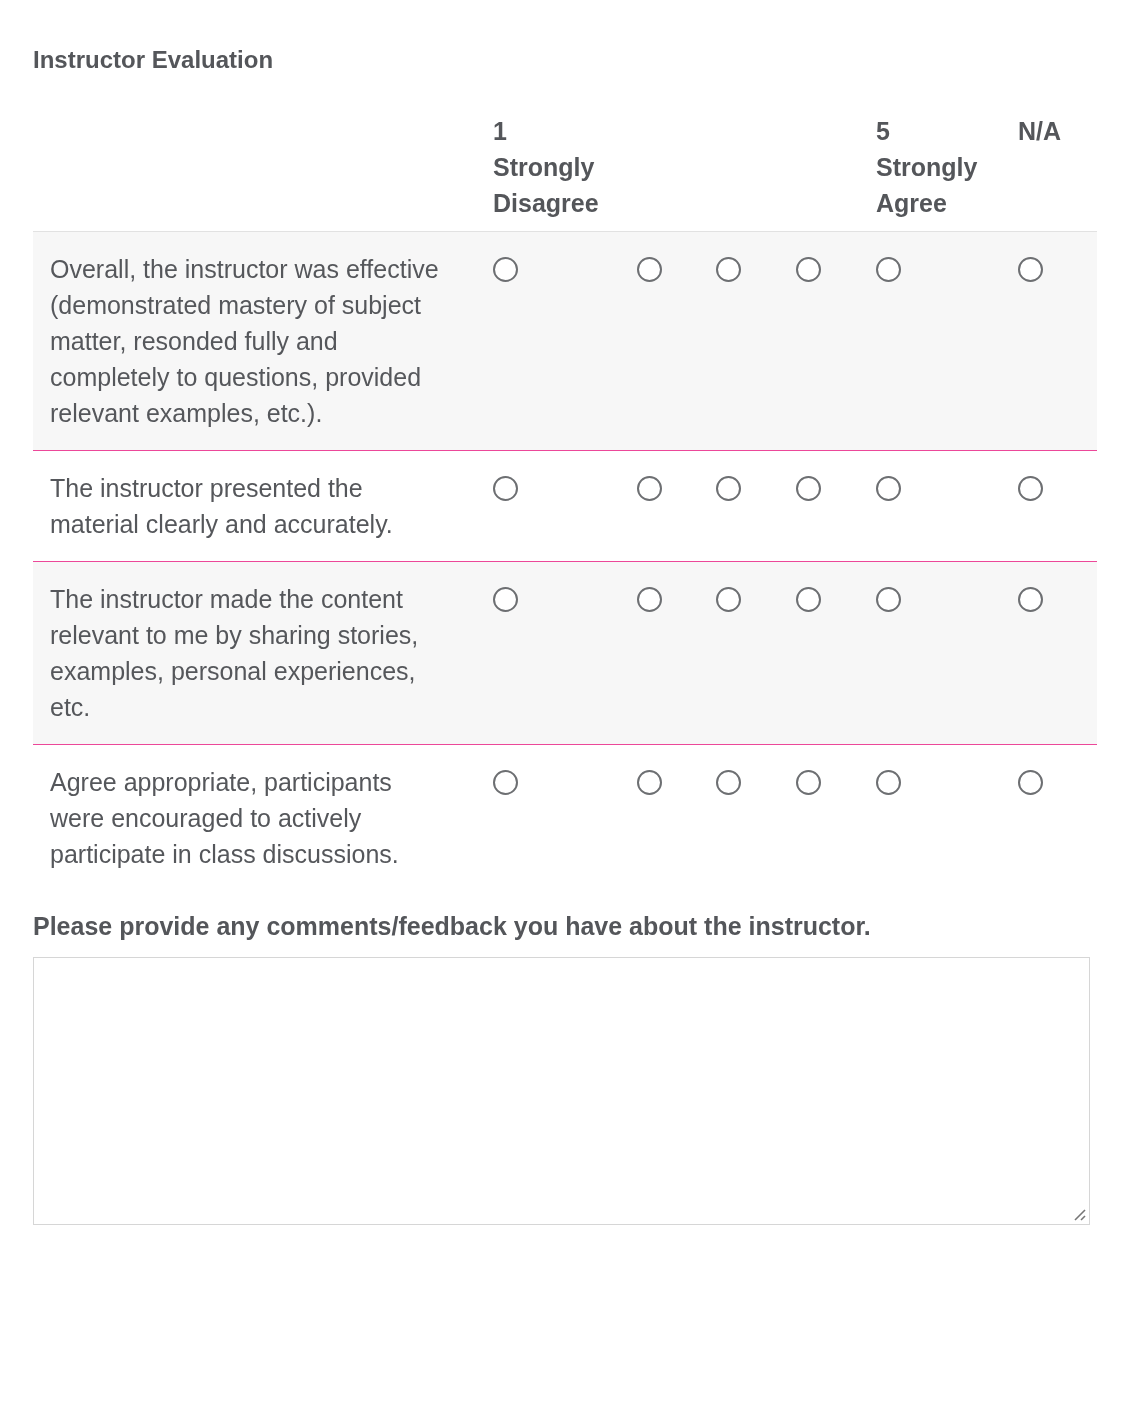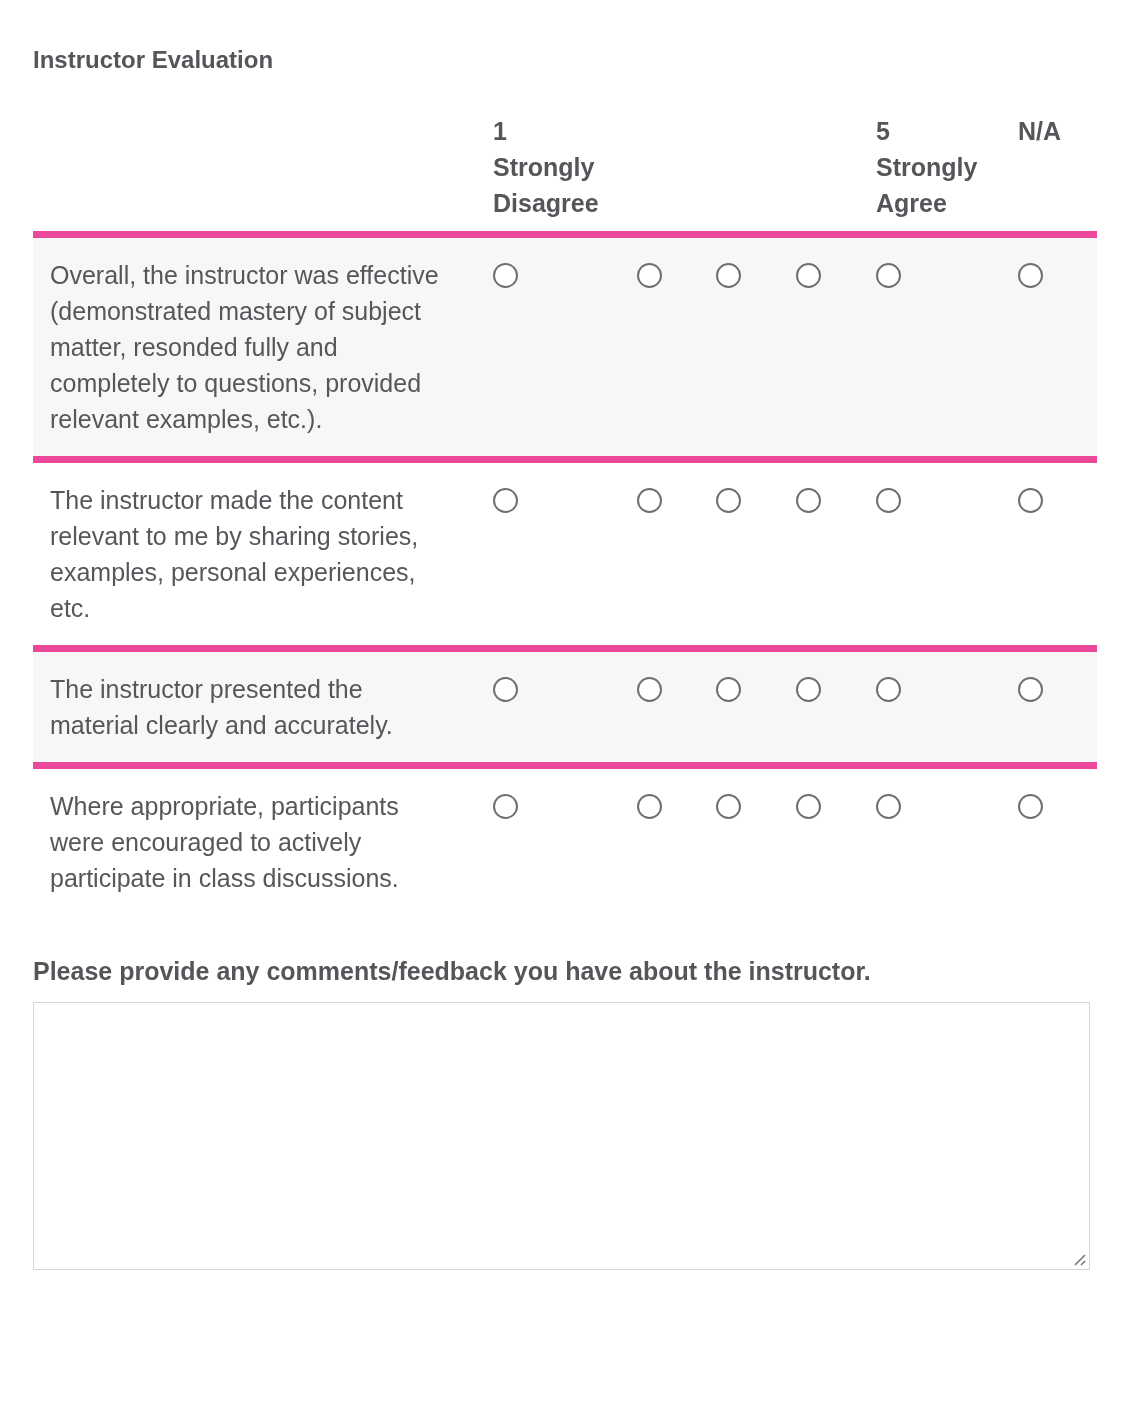--- a/index.html
+++ b/index.html
@@ -38,21 +38,21 @@
     vertical-align: top;
     font-size: 25px;
     font-weight: 700;
     line-height: 36px;
     color: #54565a;
     white-space: pre-line;
     padding: 0 4px 10px 0;
   }
   thead tr { border-bottom: 1px solid #e2e2e2; }
 
-  tbody tr { border-top: 7px solid #ec4899; }
+  tbody tr { border-top: 1px solid #ec4899; }
   tbody tr:nth-child(odd) { background: #f7f7f7; }
 
   td.question {
     vertical-align: top;
     font-size: 25px;
     line-height: 36px;
     color: #55575b;
     padding: 19px 44px 19px 17px;
   }
   td.opt {
@@ -66,21 +66,21 @@
     width: 25px;
     height: 25px;
     border: 2px solid #6d6f72;
     border-radius: 50%;
     background: #ffffff;
     margin: 0;
     cursor: pointer;
     outline: none;
   }
 
-  .comments-section { margin-top: 41px; }
+  .comments-section { margin-top: 20px; }
   .comments-label {
     font-size: 25px;
     font-weight: 700;
     color: #54565a;
     margin: 0 0 16px 0;
     line-height: 1.2;
   }
   .textarea-wrap {
     position: relative;
     width: 1057px;
@@ -141,39 +141,39 @@
     <tr>
       <td class="question">Overall, the instructor was effective (demonstrated mastery of subject matter, resonded fully and completely to questions, provided relevant examples, etc.).</td>
       <td class="opt"><input type="radio" name="q0" class="radio" style=""></td>
       <td class="opt"><input type="radio" name="q0" class="radio" style=""></td>
       <td class="opt"><input type="radio" name="q0" class="radio" style=""></td>
       <td class="opt"><input type="radio" name="q0" class="radio" style=""></td>
       <td class="opt"><input type="radio" name="q0" class="radio" style=""></td>
       <td class="opt"><input type="radio" name="q0" class="radio" style=""></td>
     </tr>
     <tr>
+      <td class="question">The instructor presented the material clearly and accurately.</td>
+      <td class="opt"><input type="radio" name="q2" class="radio" style=""></td>
+      <td class="opt"><input type="radio" name="q2" class="radio" style=""></td>
+      <td class="opt"><input type="radio" name="q2" class="radio" style=""></td>
+      <td class="opt"><input type="radio" name="q2" class="radio" style=""></td>
+      <td class="opt"><input type="radio" name="q2" class="radio" style=""></td>
+      <td class="opt"><input type="radio" name="q2" class="radio" style=""></td>
+    </tr>
+    <tr>
       <td class="question">The instructor made the content relevant to me by sharing stories, examples, personal experiences, etc.</td>
       <td class="opt"><input type="radio" name="q3" class="radio" style=""></td>
       <td class="opt"><input type="radio" name="q3" class="radio" style=""></td>
       <td class="opt"><input type="radio" name="q3" class="radio" style=""></td>
       <td class="opt"><input type="radio" name="q3" class="radio" style=""></td>
       <td class="opt"><input type="radio" name="q3" class="radio" style=""></td>
       <td class="opt"><input type="radio" name="q3" class="radio" style=""></td>
     </tr>
     <tr>
-      <td class="question">The instructor presented the material clearly and accurately.</td>
-      <td class="opt"><input type="radio" name="q2" class="radio" style=""></td>
-      <td class="opt"><input type="radio" name="q2" class="radio" style=""></td>
-      <td class="opt"><input type="radio" name="q2" class="radio" style=""></td>
-      <td class="opt"><input type="radio" name="q2" class="radio" style=""></td>
-      <td class="opt"><input type="radio" name="q2" class="radio" style=""></td>
-      <td class="opt"><input type="radio" name="q2" class="radio" style=""></td>
-    </tr>
-    <tr>
-      <td class="question">Where appropriate, participants were encouraged to actively participate in class discussions.</td>
+      <td class="question">Agree appropriate, participants were encouraged to actively participate in class discussions.</td>
       <td class="opt"><input type="radio" name="q4" class="radio" style=""></td>
       <td class="opt"><input type="radio" name="q4" class="radio" style=""></td>
       <td class="opt"><input type="radio" name="q4" class="radio" style=""></td>
       <td class="opt"><input type="radio" name="q4" class="radio" style=""></td>
       <td class="opt"><input type="radio" name="q4" class="radio" style=""></td>
       <td class="opt"><input type="radio" name="q4" class="radio" style=""></td>
     </tr>
   </tbody>
 </table>
 

